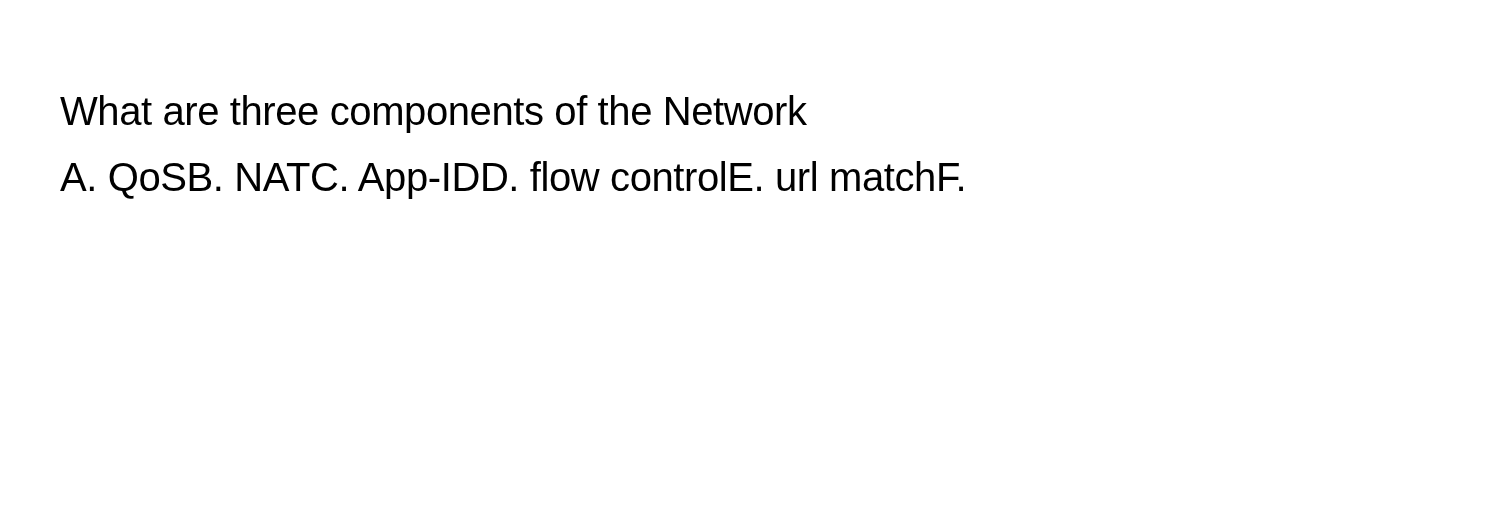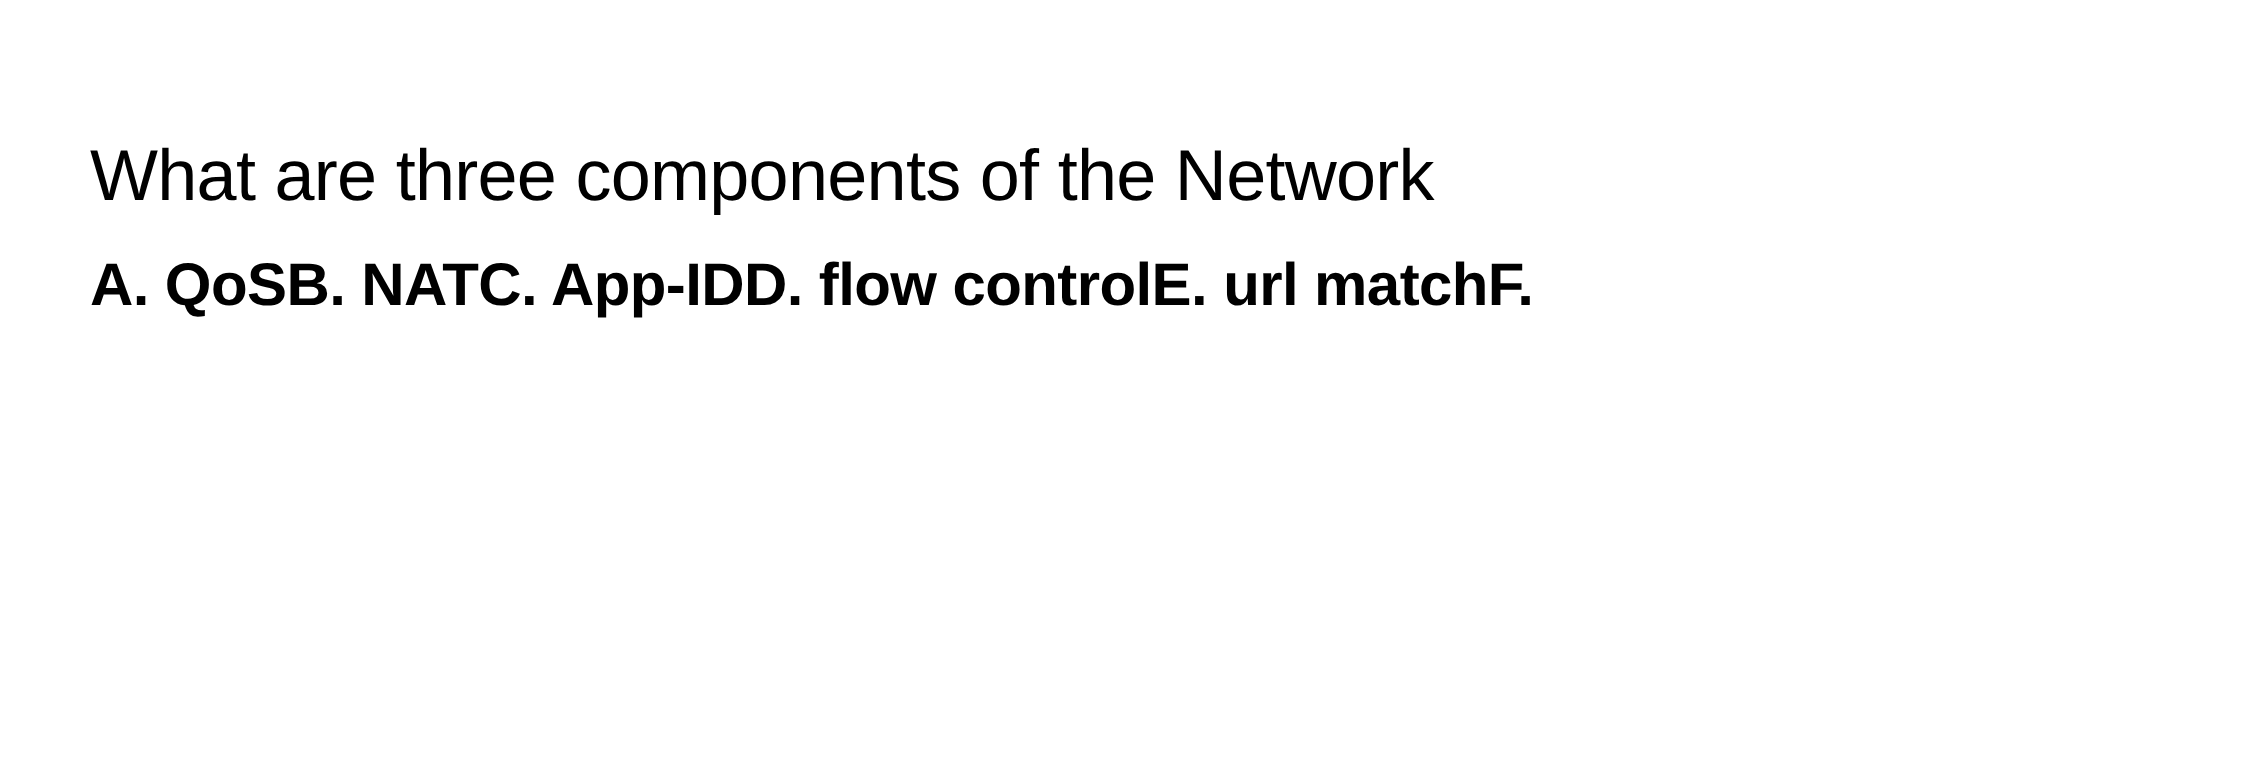--- a/index.html
+++ b/index.html
@@ -11,31 +11,31 @@
       width: 1500px;
       height: 512px;
       background: #ffffff;
       font-family: -apple-system, BlinkMacSystemFont, "Segoe UI", Helvetica, Arial, sans-serif;
       padding: 78px 60px;
     }
     .question-container {
       max-width: 1050px;
     }
     .question-text {
-      font-size: 48px;
+      font-size: 40px;
       line-height: 1.65;
       color: #000000;
       font-weight: 400;
       letter-spacing: -0.01em;
     }
     .options-text {
       font-size: 40px;
       line-height: 1.65;
       color: #000000;
-      font-weight: 700;
+      font-weight: 400;
       letter-spacing: -0.01em;
     }
   </style>
 </head>
 <body>
 
 <div class="question-container">
   <div class="question-text">What are three components of the Network</div>
   <div class="options-text">A. QoSB. NATC. App-IDD. flow controlE. url matchF.</div>
 </div>

